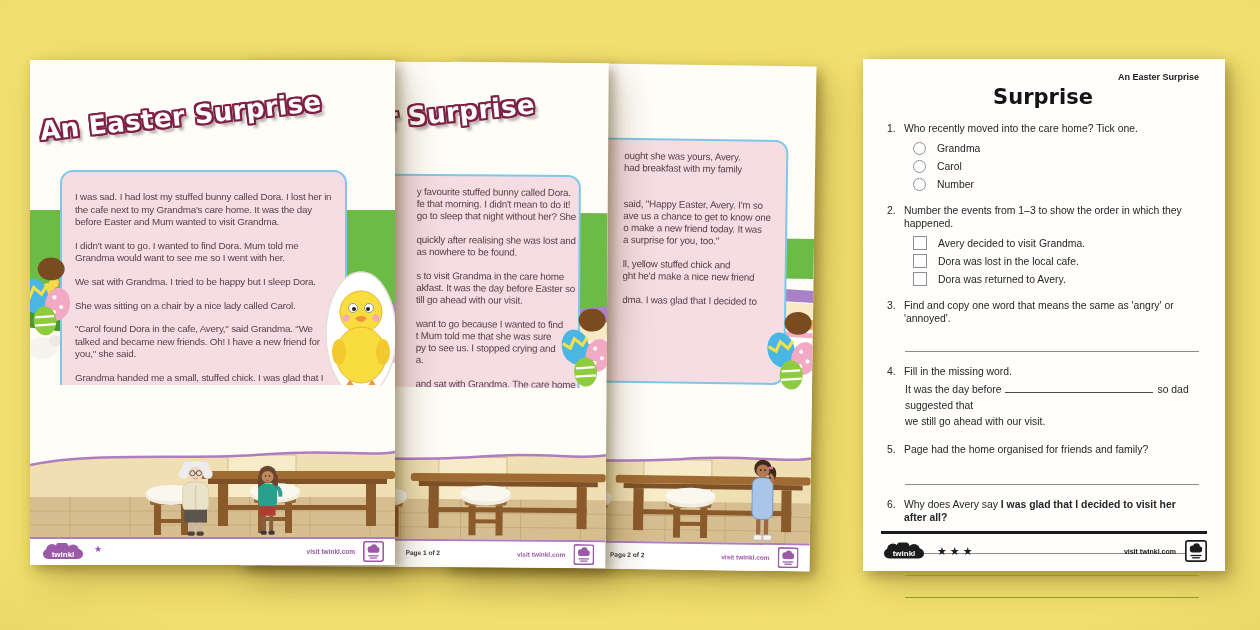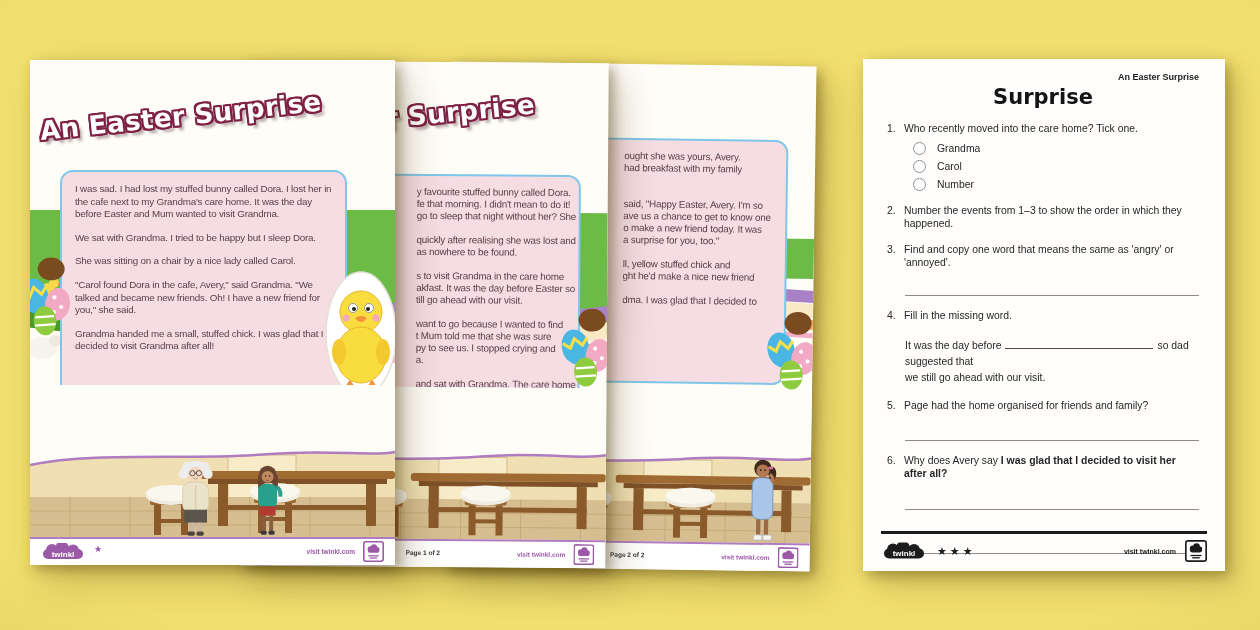--- a/index.html
+++ b/index.html
@@ -26,21 +26,21 @@
     font-family:"DejaVu Sans",sans-serif;font-weight:bold;font-size:26px;color:#fff;
     letter-spacing:0.5px;white-space:nowrap;
     text-shadow:-2px -2px 0 #7E2144,2px -2px 0 #7E2144,-2px 2px 0 #7E2144,2px 2px 0 #7E2144,
                 0 -2px 0 #7E2144,0 2px 0 #7E2144,-2px 0 0 #7E2144,2px 0 0 #7E2144,
                 4px 5px 3px rgba(40,10,20,.35);
   }
   .story-box{
     position:absolute;background:#F5DDE3;border:2px solid #7FC6E8;border-radius:13px;
     overflow:hidden;box-sizing:border-box;
   }
-  #page1 .story-box{left:30px;top:110px;width:287px;height:284px;padding:11px 13px;}
+  #page1 .story-box{left:30px;top:110px;width:287px;height:284px;padding:19px 13px;}
   #page2 .story-box{left:20px;top:112px;width:318px;height:318px;}
   #page3 .story-box{left:20px;top:74px;width:318px;height:245px;}
   .story-par{
     margin:0 0 11px 0;font-size:9.8px;line-height:12.6px;letter-spacing:-0.2px;color:#5D3C47;
   }
   .frag-wrap{position:absolute;left:152px;top:10px;right:10px;}
   .frag-line{height:12px;font-size:9.8px;line-height:12px;letter-spacing:-0.2px;color:#5D3C47;white-space:nowrap;}
   .sticker{position:absolute;left:294px;top:210px;width:74px;height:130px;}
   .egg-clu{position:absolute;width:56px;height:84px;}
   #page1 .egg-clu{left:-12px;top:196px;}
@@ -66,21 +66,21 @@
   .q{margin-bottom:13px;font-size:10.4px;line-height:13px;}
   .q-row{display:flex;}
   .q-num{width:17px;flex:none;}
   .q-text{flex:1;}
   .opts{margin:6px 0 0 26px;display:flex;flex-direction:column;gap:4px;}
   .opt{display:flex;align-items:center;gap:11px;height:14px;}
   .radio{width:11px;height:11px;border:1.4px solid #8F8F8F;border-radius:50%;flex:none;background:#fff;}
   .sq{width:12px;height:12px;border:1.4px solid #8F8F8F;flex:none;background:#fff;}
   .ans-line{height:14px;border-bottom:1.2px solid #8A8A8A;margin-left:18px;}
   .q6-lines .ans-line{height:21px;}
-  .q4-body{margin:16px 0 0 18px;line-height:16px;}
+  .q4-body{margin:4px 0 0 18px;line-height:16px;}
   .blank{display:inline-block;width:148px;border-bottom:1.2px solid #4A4A4A;height:9px;margin:0 4px;}
   .b{font-weight:bold;}
   .qp-footer{position:absolute;left:18px;right:18px;bottom:9px;border-top:3px solid #1C1C1C;padding-top:6px;display:flex;align-items:center;}
   .qp-logo{width:46px;height:19px;}
   .qp-stars{font-size:11px;letter-spacing:3px;margin-left:10px;color:#1C1C1C;}
   .qp-site{margin-left:auto;font-size:7px;font-weight:bold;margin-right:9px;color:#1C1C1C;}
   .qp-badge{width:22px;height:22px;}
 </style>
 </head>
 <body>
@@ -503,20 +503,21 @@
 </div>
 
 <div class="story-page" id="page1">
   <svg class="art" viewBox="0 0 365 505">
     <use href="#sym-header"></use>
   </svg>
   <div class="story-title">An Easter Surprise</div>
   <div class="story-box">
     <div>
         <p class="story-par">I was sad. I had lost my stuffed bunny called Dora. I lost her in the cafe next to my Grandma's care home. It was the day before Easter and Mum wanted to visit Grandma.</p>
+        <p class="story-par">I didn't want to go. I wanted to find Dora. Mum told me Grandma would want to see me so I went with her.</p>
         <p class="story-par">We sat with Grandma. I tried to be happy but I sleep Dora.</p>
         <p class="story-par">She was sitting on a chair by a nice lady called Carol.</p>
         <p class="story-par">"Carol found Dora in the cafe, Avery," said Grandma. "We talked and became new friends. Oh! I have a new friend for you," she said.</p>
         <p class="story-par">Grandma handed me a small, stuffed chick. I was glad that I decided to visit Grandma after all!</p>
       </div>
   </div>
   <svg class="egg-clu" viewBox="0 0 54 80">
       <use href="#sym-eggs"></use>
     </svg>
   <svg class="sticker" viewBox="0 0 74 130">
@@ -565,20 +566,34 @@
           <span>Number</span>
         </div>
         </div>
     </div>
 
     <div class="q">
       <div class="q-row">
         <span class="q-num">2.</span>
         <span class="q-text">Number the events from 1–3 to show the order in which they happened.</span>
       </div>
+      <div class="opts">
+          <div class="opt">
+          <span class="sq"></span>
+          <span>Avery decided to visit Grandma.</span>
+        </div>
+          <div class="opt">
+          <span class="sq"></span>
+          <span>Dora was lost in the local cafe.</span>
+        </div>
+          <div class="opt">
+          <span class="sq"></span>
+          <span>Dora was returned to Avery.</span>
+        </div>
+        </div>
     </div>
 
     <div class="q">
       <div class="q-row">
         <span class="q-num">3.</span>
         <span class="q-text">Find and copy one word that means the same as 'angry' or 'annoyed'.</span>
       </div>
       <div class="ans-line" style="margin-top:12px;"></div>
     </div>
 

